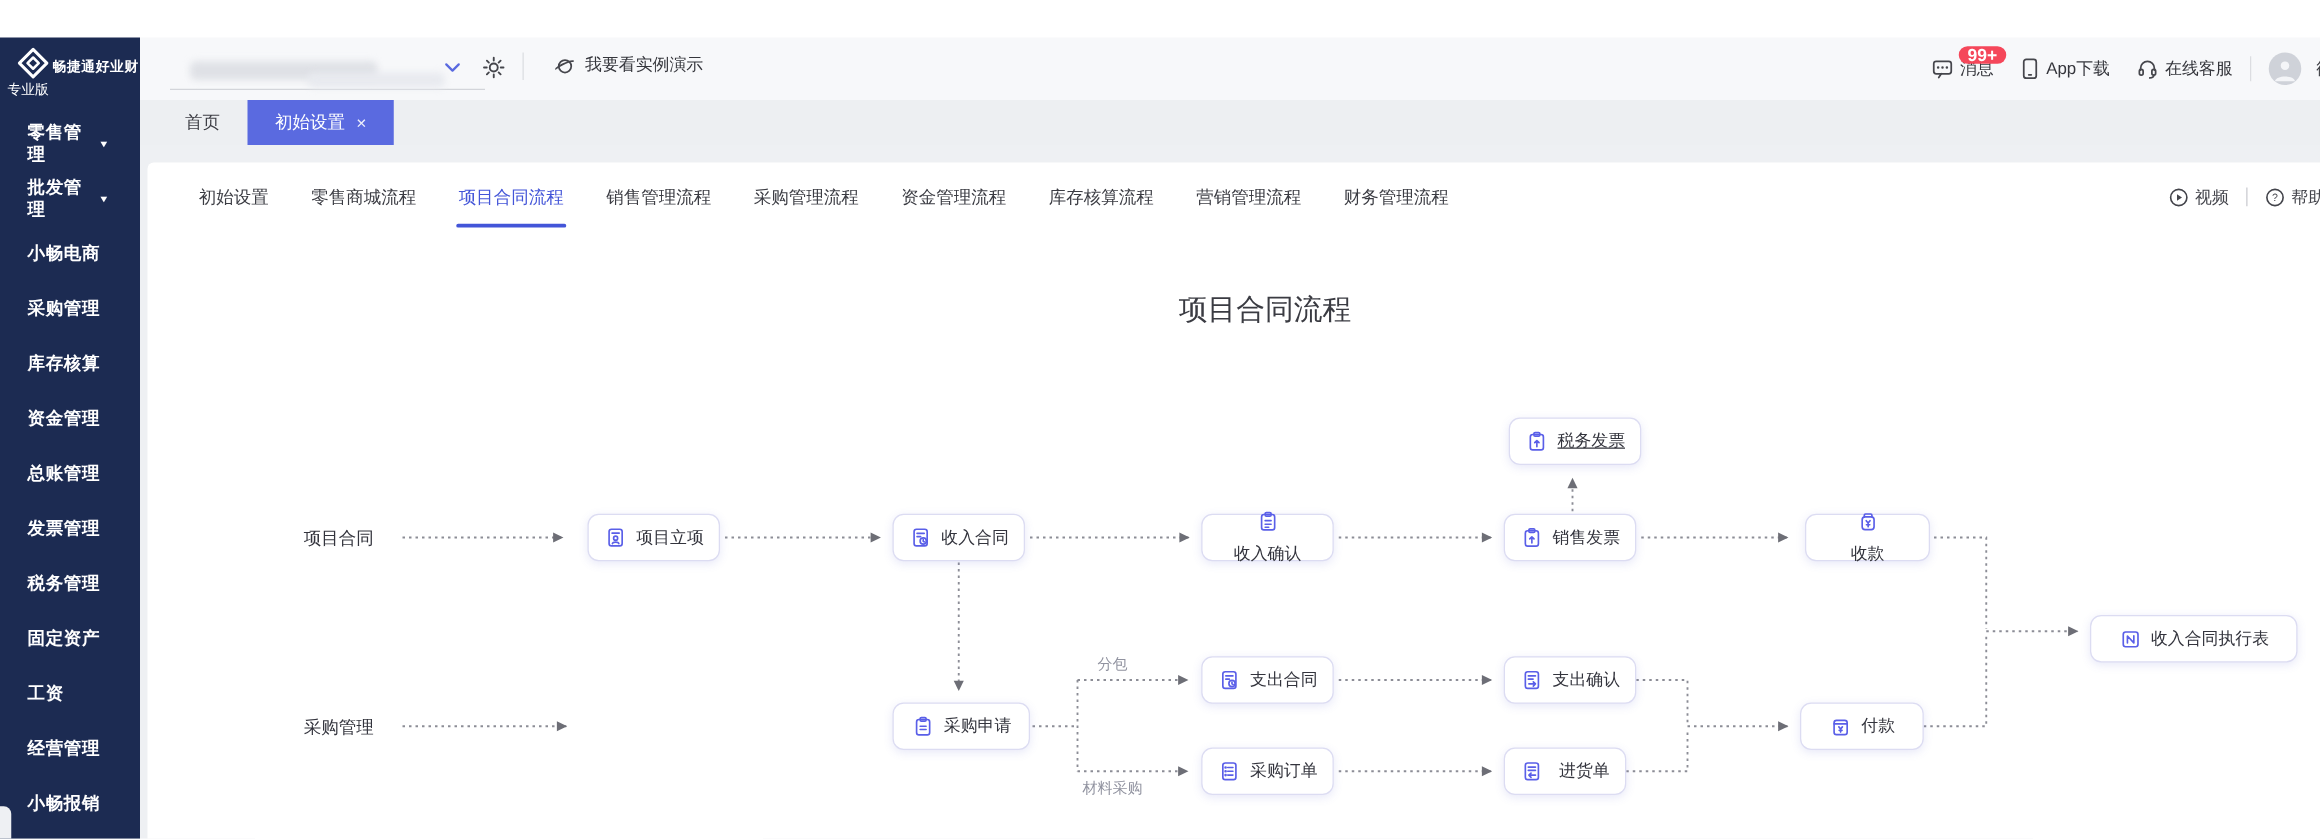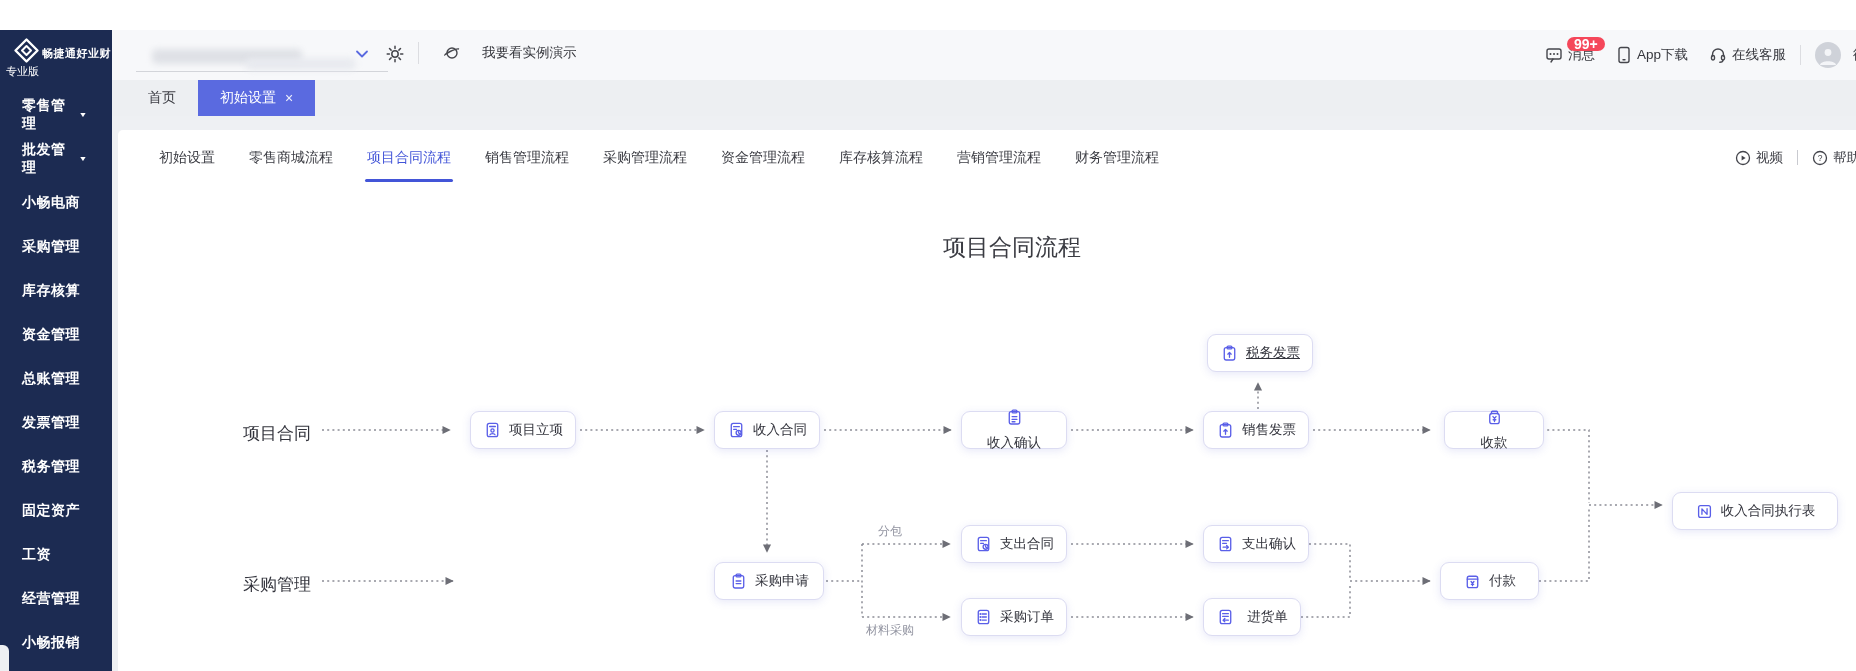--- a/index.html
+++ b/index.html
@@ -12,21 +12,21 @@
 
   
   .header { position:absolute; left:112px; top:30px; width:1744px; height:50px;
     background:#f7f8fa; display:flex; align-items:center; color:#35363c; font-size:13.5px; }
   .org-select { position:absolute; left:24px; top:12px; width:252px; height:30px;
     border-bottom:1px solid #d3d5da; }
   .blur-blob { position:absolute; background:#dfe1e6; border-radius:5px; filter:blur(3px); }
   .chevron-down { position:absolute; left:242px; top:16px; }
   .hdr-gear { position:absolute; left:272px; top:13px; cursor:pointer; }
   .hdr-sep { position:absolute; left:306px; top:12px; width:1px; height:22px; background:#dcdde1; }
-  .demo-link { position:absolute; left:330px; top:13px; display:flex; align-items:center; gap:20px; cursor:pointer;font-family:Liberation Mono, monospace; }
+  .demo-link { position:absolute; left:330px; top:13px; display:flex; gap:6px; cursor:pointer;font-family:Liberation Mono, monospace; }
   .hdr-right { position:absolute; right:0; top:0; height:50px; display:flex; align-items:center; }
   .hdr-item { display:flex; align-items:center; gap:5px; cursor:pointer; position:relative; }
   .badge { position:absolute; top:-9px; left:22px; background:#f5475a; color:#fff; font-size:14px;
     font-weight:bold; border-radius:9px; padding:1px 7px; line-height:12px; }
   .hdr-sep2 { width:1px; height:20px; background:#dcdde1; margin:0 14px; }
   .avatar { width:26px; height:26px; border-radius:50%; background:#cfd2d9; position:relative; overflow:hidden; }
   .avatar svg { position:absolute; left:3px; top:4px; }
   .user-name { margin-left:7px; white-space:nowrap; }
 
   
@@ -65,21 +65,21 @@
   .flow-actions .vsep { width:1px; height:15px; background:#c9cad0; margin:0 8px; }
 
   .diagram-title { position:absolute; left:1012px; top:232px; transform:translateX(-50%);
     font-size:23px; font-weight:500; color:#3a3b42; white-space:nowrap; }
 
   
   .connectors { position:absolute; left:0; top:0; width:1856px; height:671px; pointer-events:none; }
   .flow-node { position:absolute; height:38px; background:#fff; border:1px solid #dcdcf2; border-radius:9px;
     box-shadow:0 2px 8px rgba(93,100,210,.15); display:flex; align-items:center; justify-content:center;
     gap:7px; font-size:13.5px; color:#33343d; cursor:pointer; white-space:nowrap; }
-  .row-label { position:absolute; font-size:17px; color:#33343d; white-space:nowrap; }
+  .row-label { position:absolute; font-size:14px; color:#33343d; white-space:nowrap; }
   .branch-label { position:absolute; font-size:12px; color:#9193a0; white-space:nowrap; }
   .nicon { display:flex; }
 </style>
 </head>
 <body>
 
 <div class="top-band"></div>
 
 <div class="header">
   <div class="org-select">

